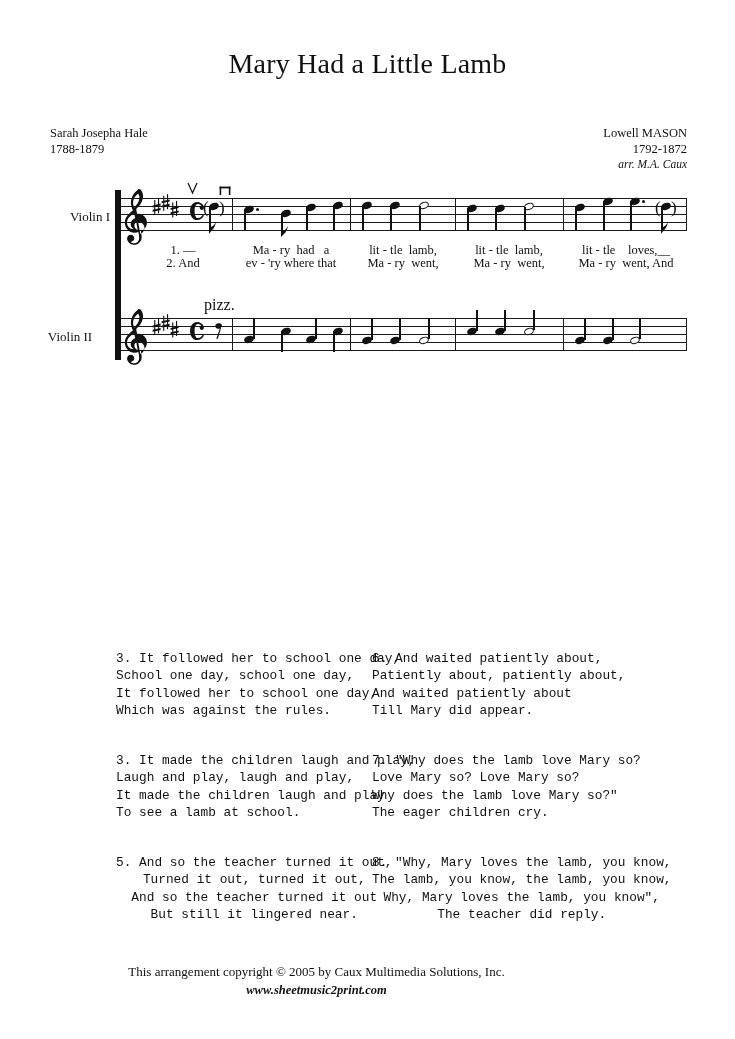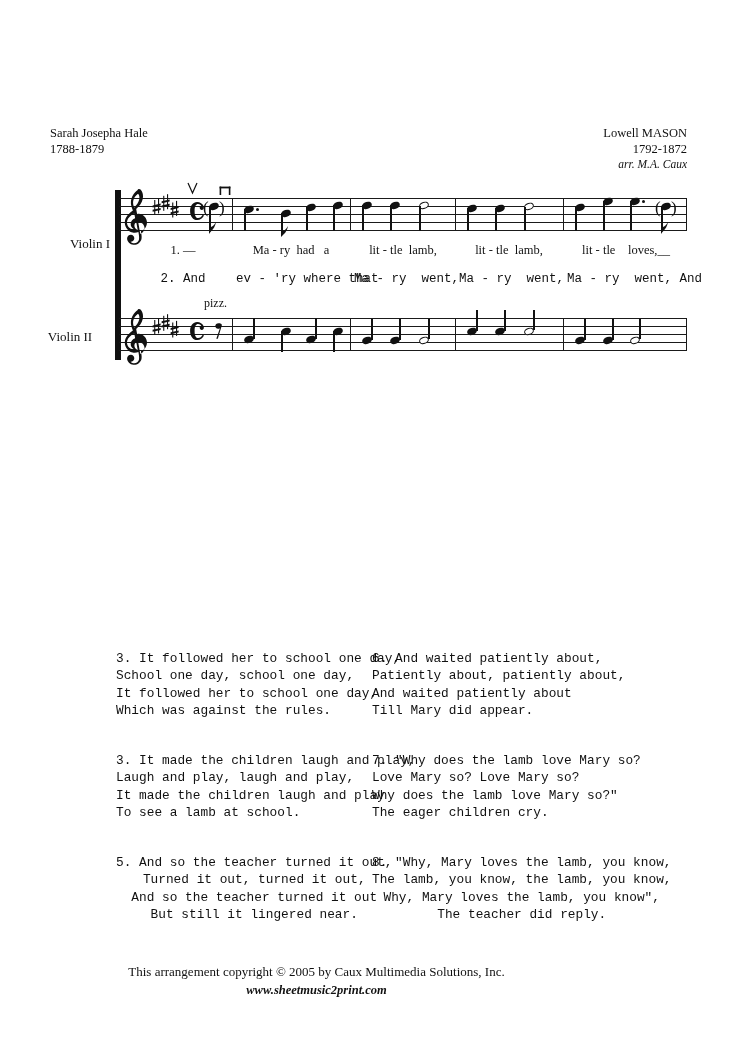--- a/index.html
+++ b/index.html
@@ -58,21 +58,21 @@
     font-size: 11.5px;
   }
 
   .instr-label {
     position: absolute;
     font-size: 13px;
     text-align: right;
     width: 80px;
     left: 30px;
   }
-  .instr-1 { top: 209px; margin-top: 27px; }
+  .instr-1 { top: 209px; }
   .instr-2 { top: 329px; text-align: center; }
 
   
   .bracket {
     position: absolute;
     left: 112px;
     top: 190px;
     width: 9px;
     height: 170px;
   }
@@ -150,36 +150,36 @@
   
   .bowing {
     position: absolute;
     font-size: 13px;
     color: #111;
     font-family: "DejaVu Sans", sans-serif;
   }
 
   .pizz {
     position: absolute;
-    font-size: 12px;
+    font-size: 16px;
     font-style: normal;
     left: 204px;
     top: 296px;
   }
 
   
   .lyric-row {
     position: absolute;
     left: 0;
     width: 735px;
     height: 18px;
     font-size: 12.5px;
   }
   .lyric-row.v1 { top: 243px; }
-  .lyric-row.v2 { top: 272px; font-family: Liberation Mono, monospace; }
+  .lyric-row.v2 { top: 256px; }
   .lyric-cell {
     position: absolute;
     white-space: pre;
     text-align: center;
   }
 
   
   .verses {
     position: absolute;
     top: 650px;
@@ -216,20 +216,21 @@
     font-weight: bold;
     font-style: italic;
     line-height: 18px;
   }
 </style>
 </head>
 <body>
 
 <div class="page">
 
+  <div class="title">Mary Had a Little Lamb</div>
 
   <div class="credit-left">
     <div>Sarah Josepha Hale</div>
     <div>1788-1879</div>
   </div>
 
   <div class="credit-right">
     <div>Lowell MASON</div>
     <div>1792-1872</div>
     <div class="arr">arr. M.A. Caux</div>

